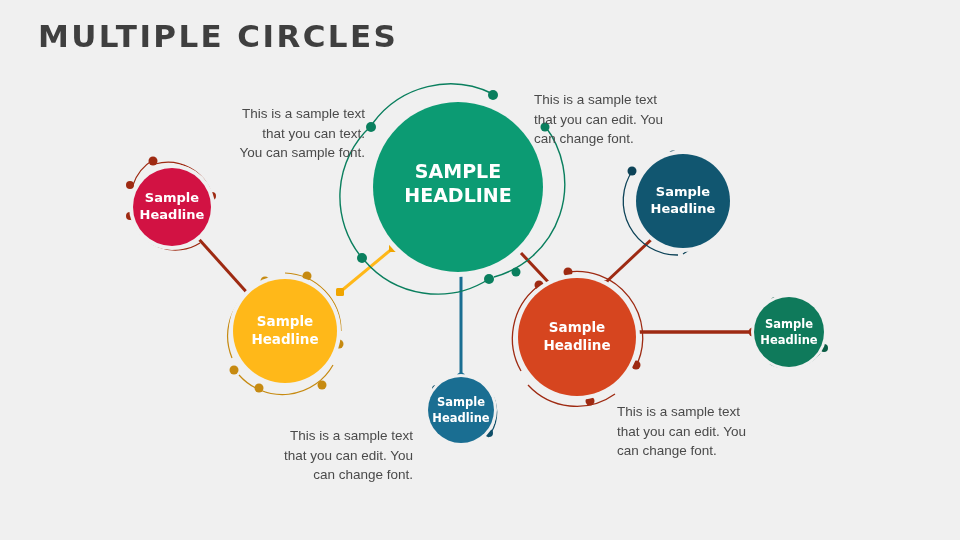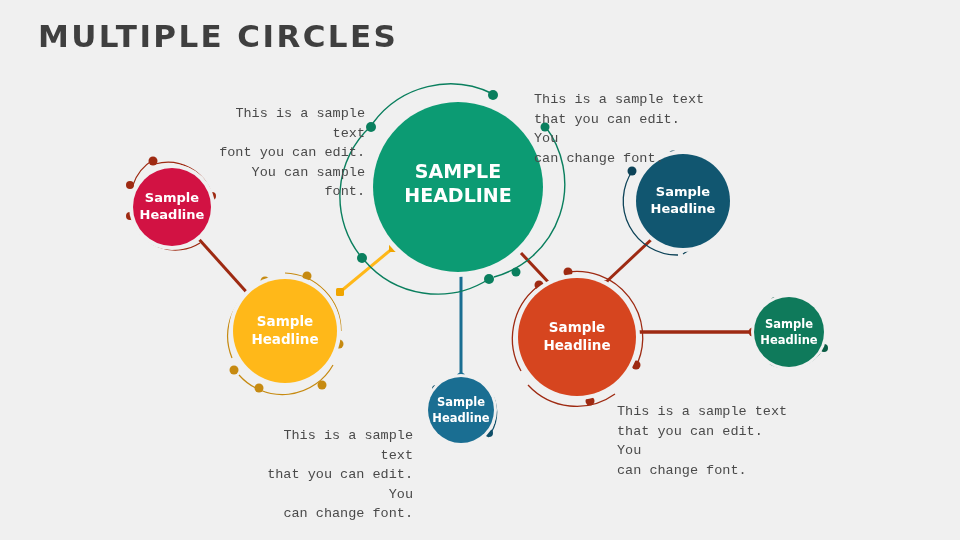--- a/index.html
+++ b/index.html
@@ -39,21 +39,21 @@
   }
   .circle-label {
     font-family: "DejaVu Sans", sans-serif;
     font-weight: bold;
     fill: #ffffff;
     text-anchor: middle;
   }
   .body-text {
     position: absolute;
     color: #4a4a4a;
-    font-family: Liberation Mono, monospace;
+    font-family: Liberation Sans, sans-serif;
     font-size: 13.5px;
     line-height: 19.5px;
   }
   .t-left { text-align: left; }
   .t-right { text-align: right; }
 </style>
 </head>
 <body>
 
 <div id="slide">
@@ -190,21 +190,21 @@
         <circle cx="461" cy="410" r="33" fill="#1a6e92"></circle>
         <text class="circle-label" x="461" y="406" font-size="11.5">Sample</text>
         <text class="circle-label" x="461" y="422" font-size="11.5">Headline</text>
       </g>
 
     </g>
   </svg>
 
   <div class="body-text t-right" style="left:210px; top:104px; width:155px;">
     <div>This is a sample text</div>
-    <div>font you can edit.</div>
+    <div>that you can text.</div>
     <div>You can sample font.</div>
   </div>
 
   <div class="body-text t-left" style="left:534px; top:90px; width:175px;">
     <div>This is a sample text</div>
     <div>that you can edit. You</div>
     <div>can change font.</div>
   </div>
 
   <div class="body-text t-right" style="left:258px; top:426px; width:155px;">

